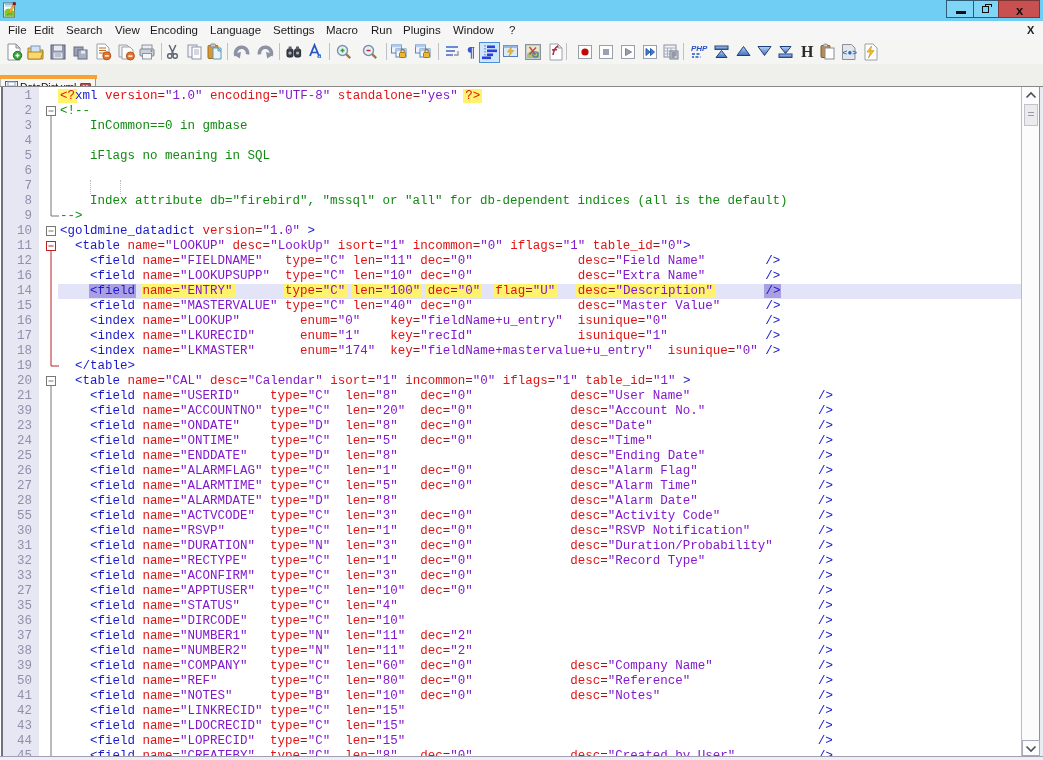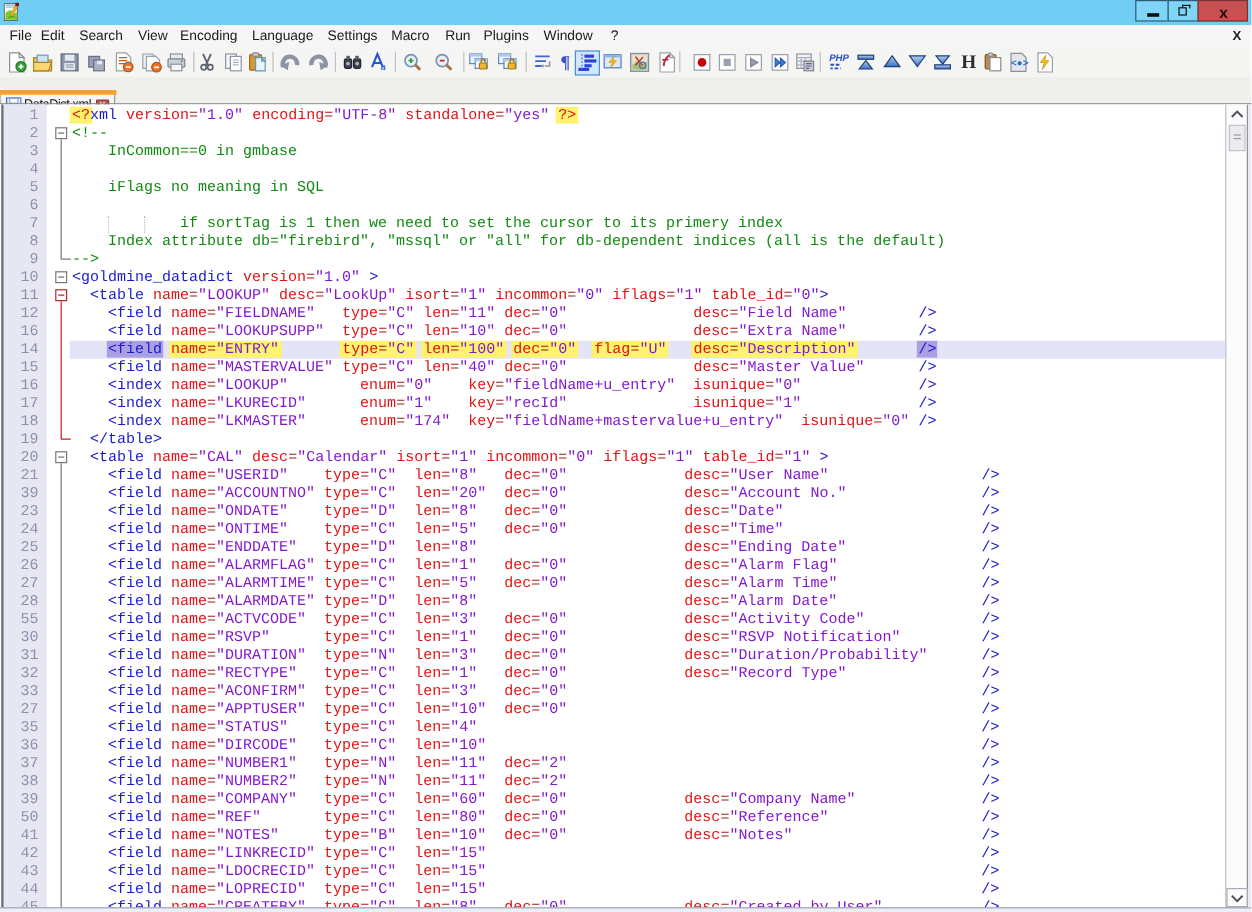--- a/index.html
+++ b/index.html
@@ -373,21 +373,20 @@
       <line x1="48.5" y1="381.0" x2="53.5" y2="381.0" stroke="#777"></line>
 <line x1="51" y1="386" x2="51" y2="756" stroke="#777"></line>
     </svg>
  <div id="guide7a"></div>
  <div id="guide7b"></div>
  <div id="codearea">
 <div class="ln" style="top:89px"><span class="grp-y"><span class="a">&lt;?</span></span><span class="t">xml</span><span class="p"> </span><span class="a">version</span><span class="e">=</span><span class="v">"1.0"</span><span class="p"> </span><span class="a">encoding</span><span class="e">=</span><span class="v">"UTF-8"</span><span class="p"> </span><span class="a">standalone</span><span class="e">=</span><span class="v">"yes"</span><span class="p"> </span><span class="grp-y"><span class="a">?&gt;</span></span></div>
 <div class="ln" style="top:104px"><span class="c">&lt;!--</span></div>
 <div class="ln" style="top:119px"><span class="c">    InCommon==0 in gmbase</span></div>
 <div class="ln" style="top:149px"><span class="c">    iFlags no meaning in SQL</span></div>
-<div class="ln" style="top:179px"><span class="c">            if sortTag is 1 then we need to set the cursor to its primery index</span></div>
 <div class="ln" style="top:194px"><span class="c">    Index attribute db="firebird", "mssql" or "all" for db-dependent indices (all is the default)</span></div>
 <div class="ln" style="top:209px"><span class="c">--&gt;</span></div>
 <div class="ln" style="top:224px"><span class="t">&lt;goldmine_datadict</span><span class="p"> </span><span class="a">version</span><span class="e">=</span><span class="v">"1.0"</span><span class="p"> </span><span class="t">&gt;</span></div>
 <div class="ln" style="top:239px"><span class="t">  &lt;table</span><span class="p"> </span><span class="a">name</span><span class="e">=</span><span class="v">"LOOKUP"</span><span class="p"> </span><span class="a">desc</span><span class="e">=</span><span class="v">"LookUp"</span><span class="p"> </span><span class="a">isort</span><span class="e">=</span><span class="v">"1"</span><span class="p"> </span><span class="a">incommon</span><span class="e">=</span><span class="v">"0"</span><span class="p"> </span><span class="a">iflags</span><span class="e">=</span><span class="v">"1"</span><span class="p"> </span><span class="a">table_id</span><span class="e">=</span><span class="v">"0"</span><span class="t">&gt;</span></div>
 <div class="ln" style="top:254px"><span class="t">    &lt;field</span><span class="p"> </span><span class="a">name</span><span class="e">=</span><span class="v">"FIELDNAME"</span><span class="p">   </span><span class="a">type</span><span class="e">=</span><span class="v">"C"</span><span class="p"> </span><span class="a">len</span><span class="e">=</span><span class="v">"11"</span><span class="p"> </span><span class="a">dec</span><span class="e">=</span><span class="v">"0"</span><span class="p">              </span><span class="a">desc</span><span class="e">=</span><span class="v">"Field Name"</span><span class="p">        </span><span class="t">/&gt;</span></div>
 <div class="ln" style="top:269px"><span class="t">    &lt;field</span><span class="p"> </span><span class="a">name</span><span class="e">=</span><span class="v">"LOOKUPSUPP"</span><span class="p">  </span><span class="a">type</span><span class="e">=</span><span class="v">"C"</span><span class="p"> </span><span class="a">len</span><span class="e">=</span><span class="v">"10"</span><span class="p"> </span><span class="a">dec</span><span class="e">=</span><span class="v">"0"</span><span class="p">              </span><span class="a">desc</span><span class="e">=</span><span class="v">"Extra Name"</span><span class="p">        </span><span class="t">/&gt;</span></div>
 <div class="ln" style="top:284px"><span class="p">    </span><span class="grp-m"><span class="t">&lt;field</span></span><span class="p"> </span><span class="grp-y"><span class="a">name</span><span class="e">=</span><span class="v">"ENTRY"</span></span><span class="p">       </span><span class="grp-y"><span class="a">type</span><span class="e">=</span><span class="v">"C"</span></span><span class="p"> </span><span class="grp-y"><span class="a">len</span><span class="e">=</span><span class="v">"100"</span></span><span class="p"> </span><span class="grp-y"><span class="a">dec</span><span class="e">=</span><span class="v">"0"</span></span><span class="p">  </span><span class="grp-y"><span class="a">flag</span><span class="e">=</span><span class="v">"U"</span></span><span class="p">   </span><span class="grp-y"><span class="a">desc</span><span class="e">=</span><span class="v">"Description"</span></span><span class="p">       </span><span class="grp-m"><span class="t">/&gt;</span></span></div>
 <div class="ln" style="top:299px"><span class="t">    &lt;field</span><span class="p"> </span><span class="a">name</span><span class="e">=</span><span class="v">"MASTERVALUE"</span><span class="p"> </span><span class="a">type</span><span class="e">=</span><span class="v">"C"</span><span class="p"> </span><span class="a">len</span><span class="e">=</span><span class="v">"40"</span><span class="p"> </span><span class="a">dec</span><span class="e">=</span><span class="v">"0"</span><span class="p">              </span><span class="a">desc</span><span class="e">=</span><span class="v">"Master Value"</span><span class="p">      </span><span class="t">/&gt;</span></div>
 <div class="ln" style="top:314px"><span class="t">    &lt;index</span><span class="p"> </span><span class="a">name</span><span class="e">=</span><span class="v">"LOOKUP"</span><span class="p">        </span><span class="a">enum</span><span class="e">=</span><span class="v">"0"</span><span class="p">    </span><span class="a">key</span><span class="e">=</span><span class="v">"fieldName+u_entry"</span><span class="p">  </span><span class="a">isunique</span><span class="e">=</span><span class="v">"0"</span><span class="p">             </span><span class="t">/&gt;</span></div>
 <div class="ln" style="top:329px"><span class="t">    &lt;index</span><span class="p"> </span><span class="a">name</span><span class="e">=</span><span class="v">"LKURECID"</span><span class="p">      </span><span class="a">enum</span><span class="e">=</span><span class="v">"1"</span><span class="p">    </span><span class="a">key</span><span class="e">=</span><span class="v">"recId"</span><span class="p">              </span><span class="a">isunique</span><span class="e">=</span><span class="v">"1"</span><span class="p">             </span><span class="t">/&gt;</span></div>

